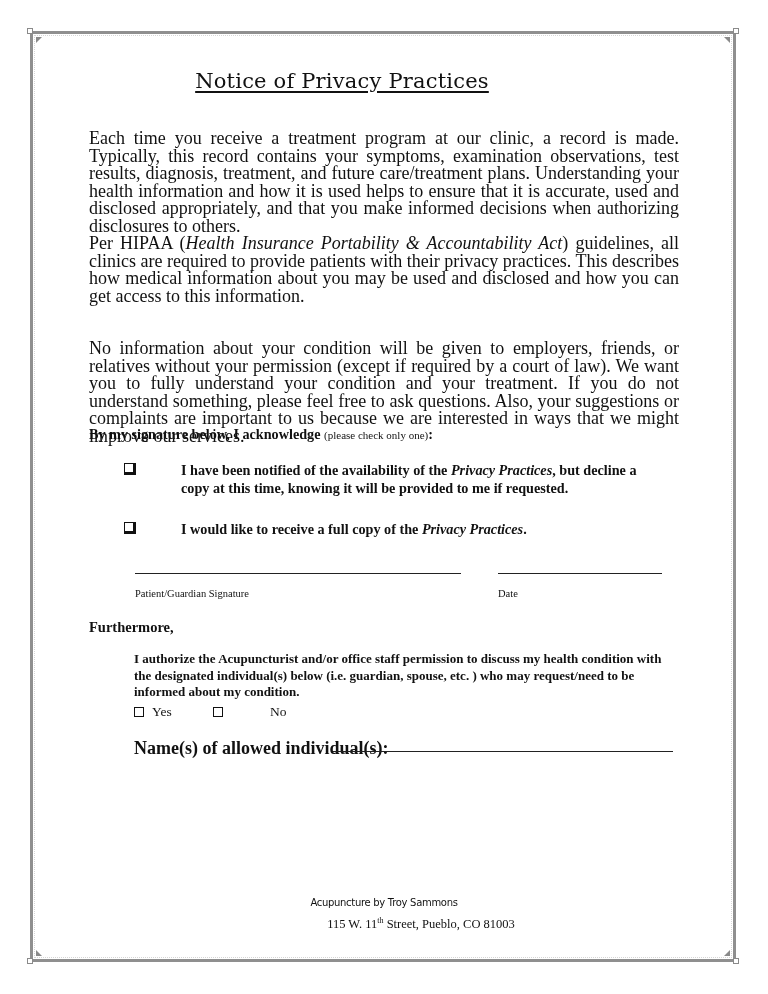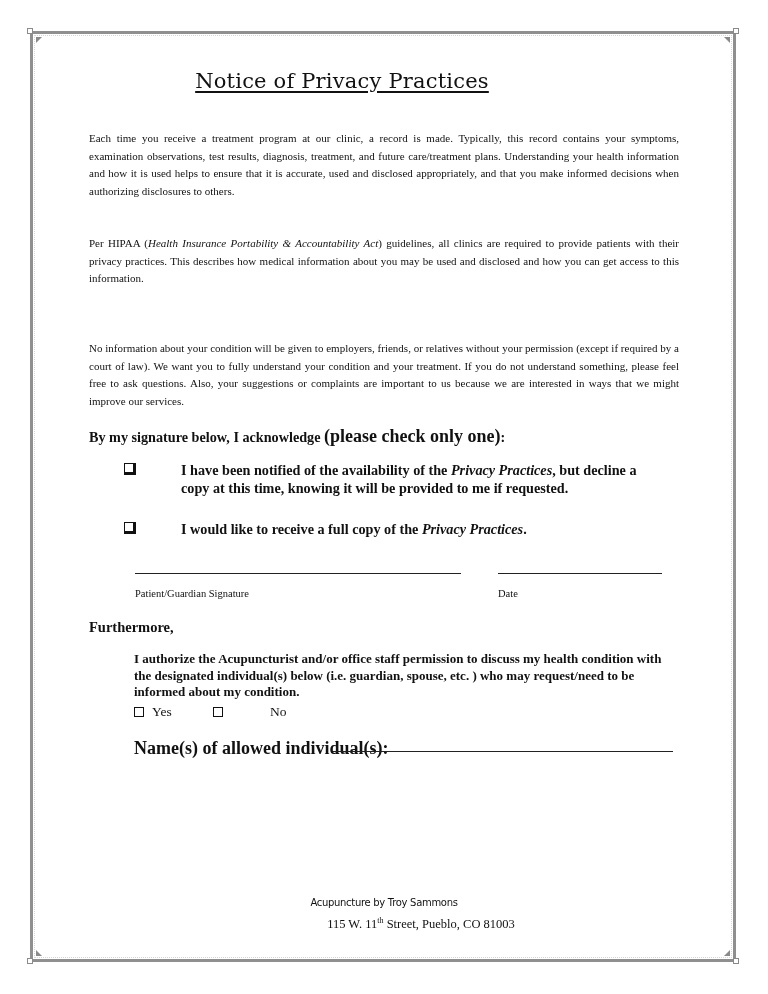--- a/index.html
+++ b/index.html
@@ -17,25 +17,25 @@
   .c-bl { left: 36px; top: 950px; border-bottom: 6px solid #8a8a8a; border-right: 6px solid transparent; }
   .c-br { left: 724px; top: 950px; border-bottom: 6px solid #8a8a8a; border-left: 6px solid transparent; }
   .sq { position: absolute; width: 4px; height: 4px; border: 1px solid #8a8a8a; background:#fff; }
   .sq-tl { left: 27px; top: 28px; } .sq-tr { left: 733px; top: 28px; }
   .sq-bl { left: 27px; top: 958px; } .sq-br { left: 733px; top: 958px; }
 
   .title { position: absolute; left: 0; width: 684px; top: 69px; text-align: center;
            font-family: "DejaVu Serif", serif; font-size: 21px; letter-spacing: 0.2px; }
   .title span { text-decoration: underline; text-underline-offset: 3px; }
 
-  .para { position: absolute; left: 89px; width: 590px; font-size: 11px; line-height: 17.6px;
+  .para { position: absolute; left: 89px; width: 590px; font-size: 18px; line-height: 17.6px;
           text-align: justify; margin: 0; }
   .p1 { top: 130px; } .p2 { top: 235px; } .p3 { top: 340px; }
   .ack { position: absolute; left: 89px; top: 426px; font-size: 14.2px; font-weight: bold; }
-  .ack .note { font-weight: bold; font-size: 18px; }
+  .ack .note { font-weight: normal; font-size: 11px; }
 
   .opt { position: absolute; left: 124px; width: 540px; font-size: 14.2px; line-height: 17.6px; }
   .opt .box { position: absolute; left: 0; top: 1px; width: 12px; height: 12px;
               border: 1.5px solid #111; border-right-width: 3px; border-bottom-width: 3px; box-sizing: border-box; }
   .opt .txt { position: absolute; left: 57px; width: 480px; font-weight: bold; }
   .o1 { top: 462px; } .o2 { top: 521px; }
 
   .sigline { position: absolute; top: 573px; height: 0; border-top: 1px solid #222; }
   .sl1 { left: 135px; width: 326px; } .sl2 { left: 498px; width: 164px; }
   .siglabel { position: absolute; top: 588px; font-size: 10.5px; }

